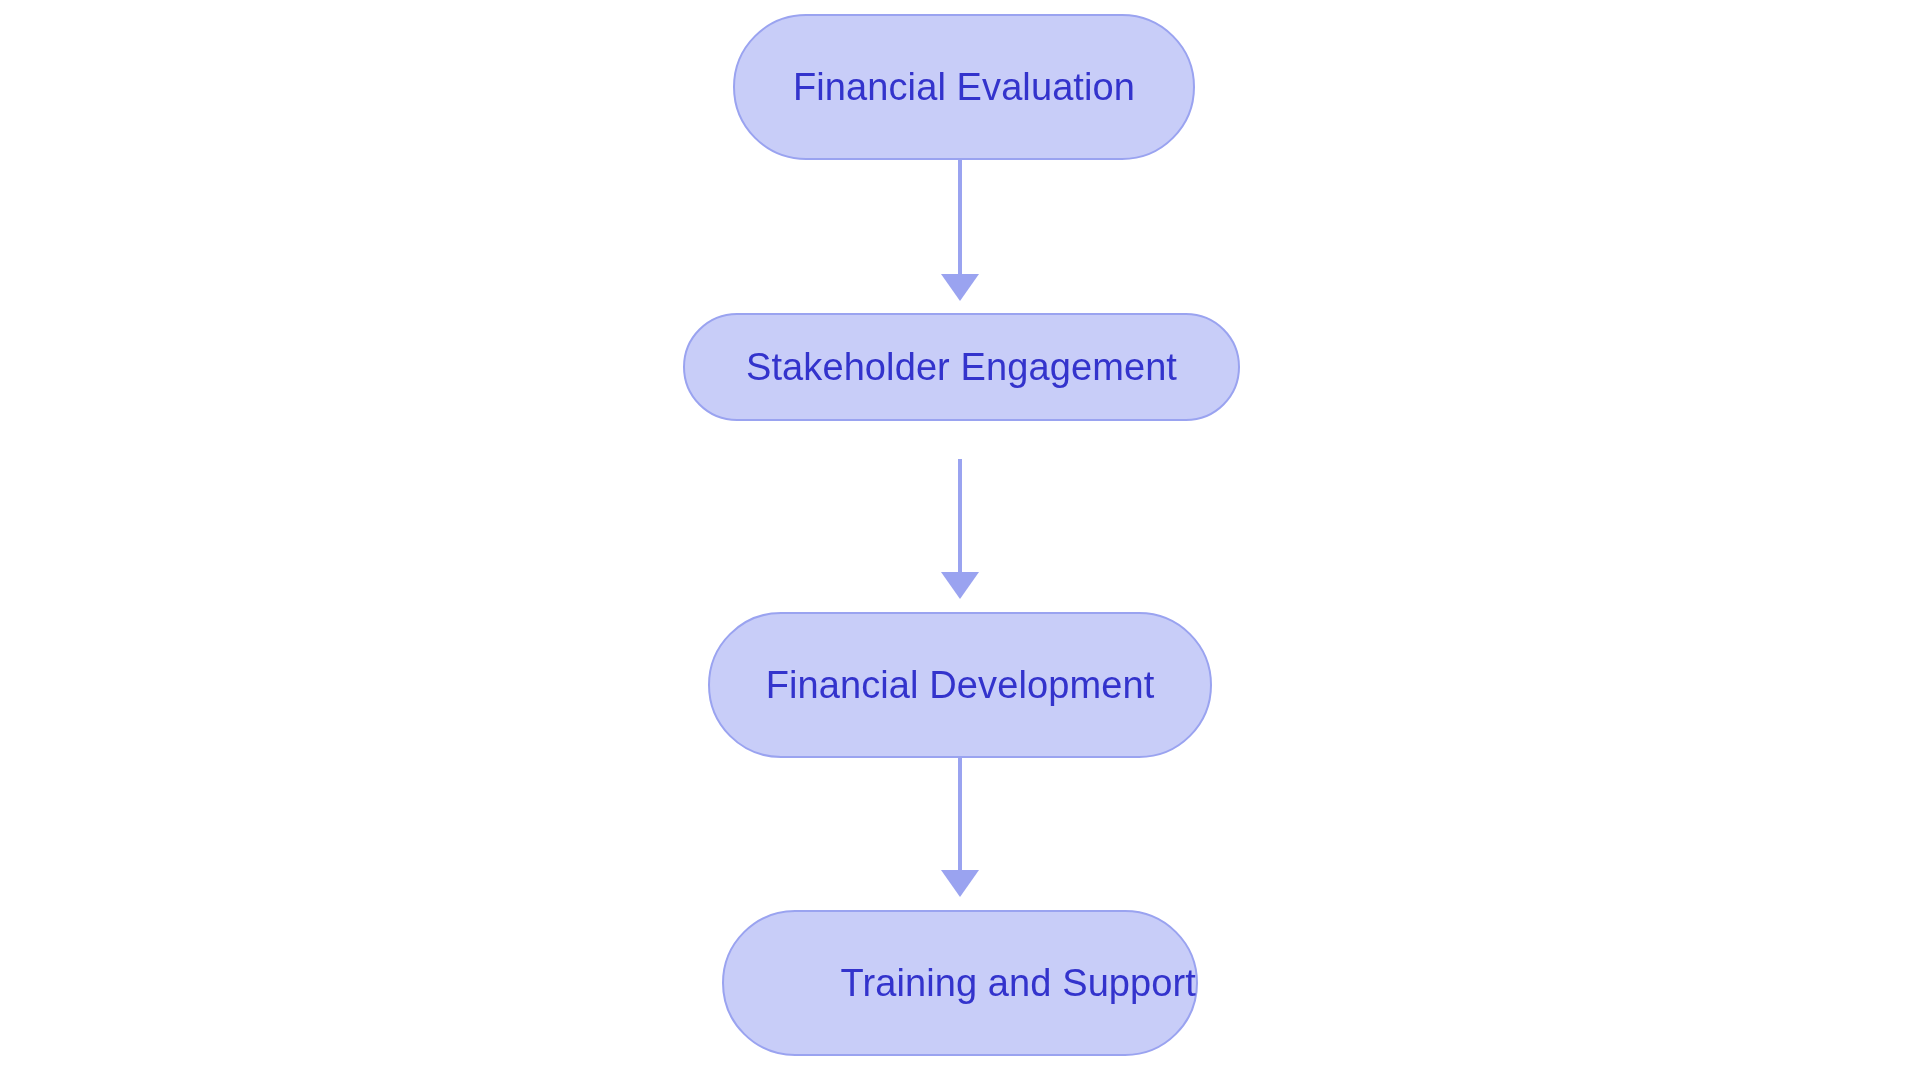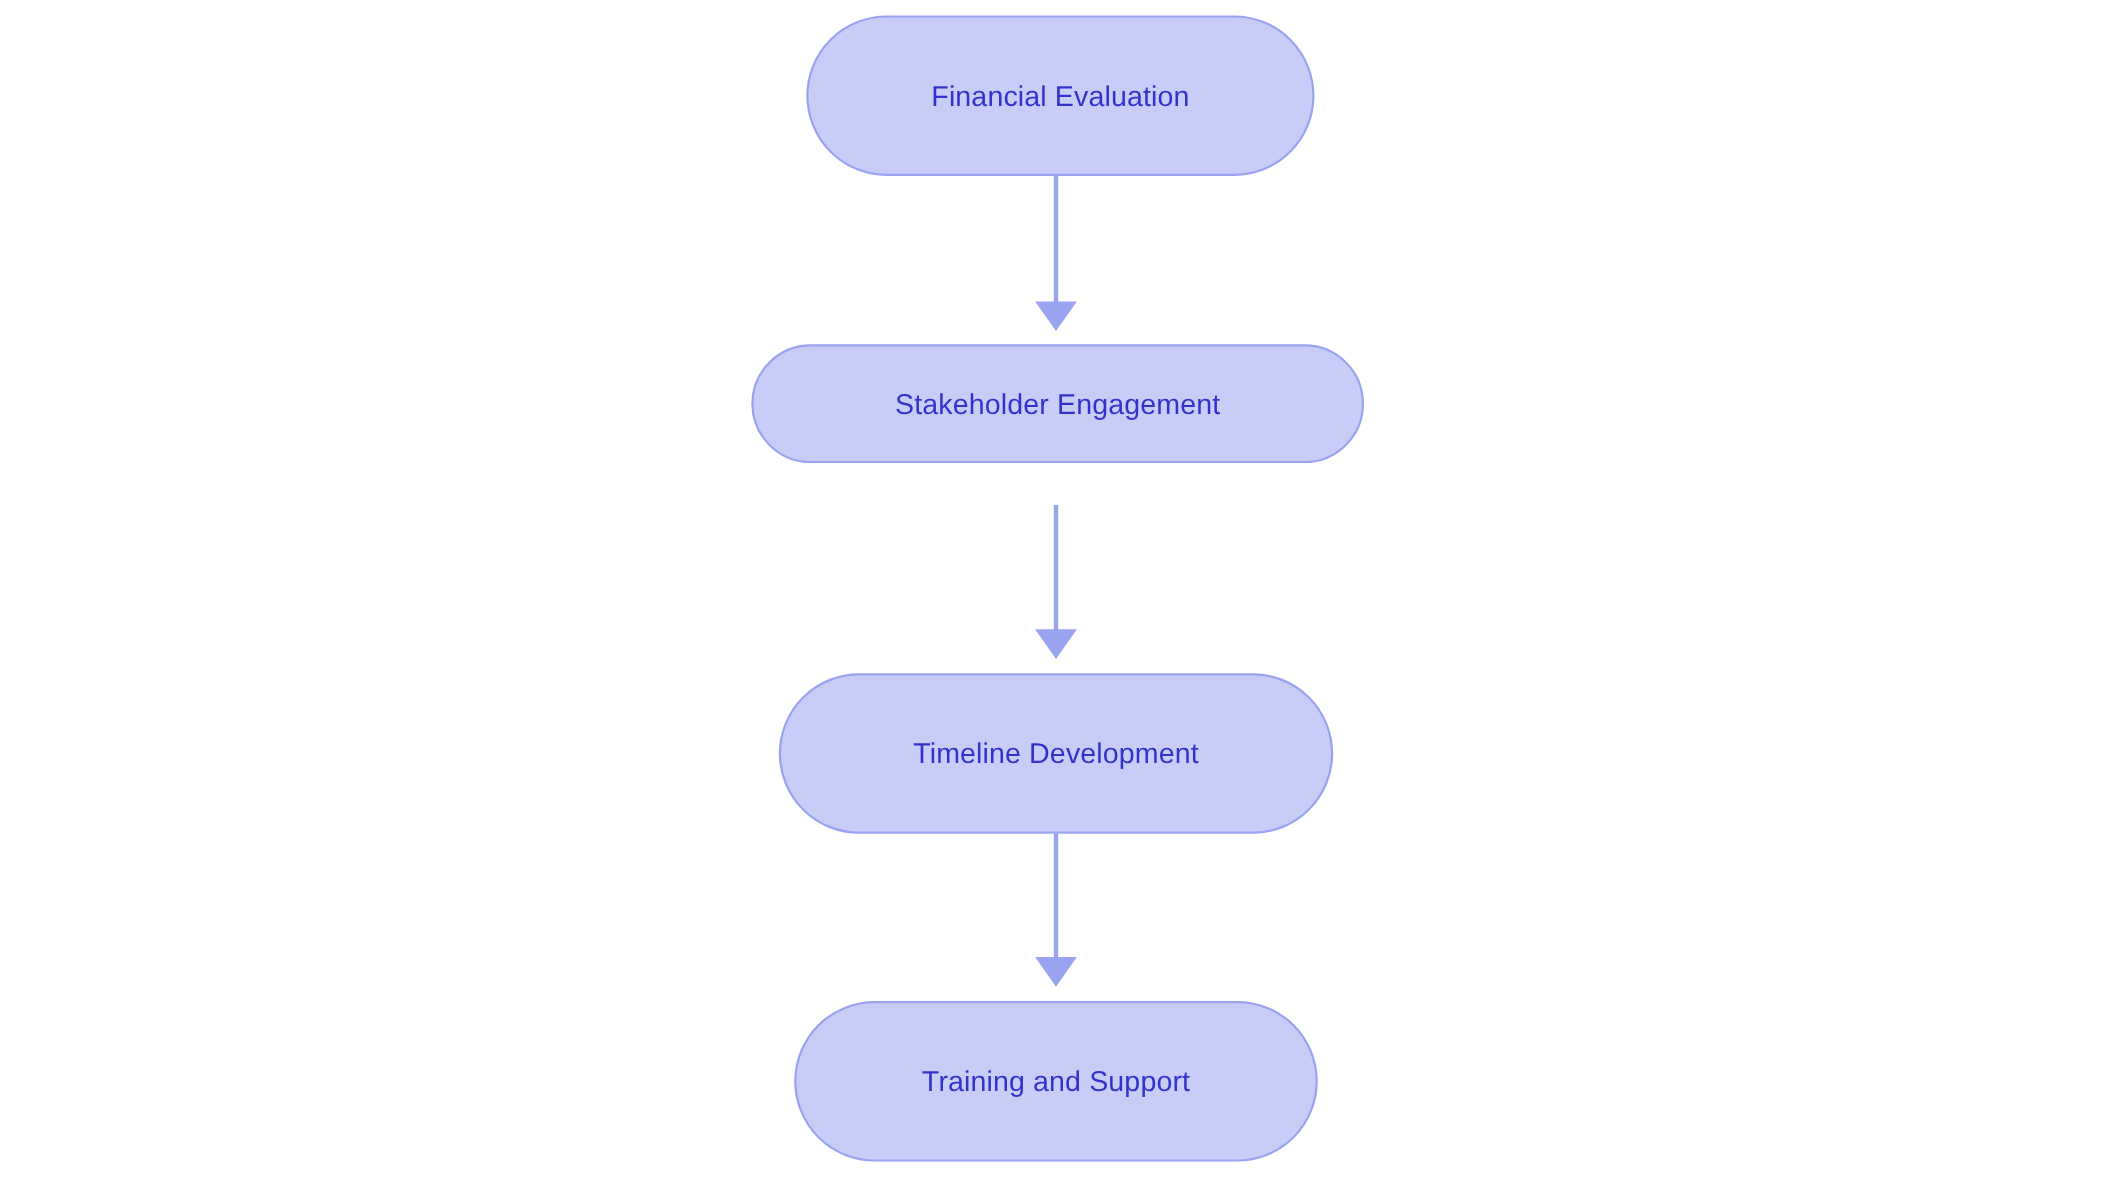--- a/index.html
+++ b/index.html
@@ -36,34 +36,34 @@
     display: flex;
     align-items: center;
     justify-content: center;
     background: #c8cdf8;
     border: 2px solid #9aa3f0;
     border-radius: 999px;
     user-select: none;
   }
 
   .node-label {
-    font-size: 26px;
+    font-size: 38px;
     font-weight: 400;
     color: #3333cc;
     line-height: 1;
     letter-spacing: 0.1px;
     white-space: nowrap;
     text-align: center;
   }
 
   
   #node-0 { left: 733px; top: 14px;  width: 462px; height: 146px; }
   #node-1 { left: 683px; top: 313px; width: 557px; height: 108px; }
   #node-2 { left: 708px; top: 612px; width: 504px; height: 146px; }
-  #node-3 { left: 722px; top: 910px; width: 476px; height: 146px; }
+  #node-3 { left: 722px; top: 910px; width: 476px; height: 146px; justify-content: flex-end; }
 </style>
 </head>
 <body>
 
 <div id="flow-canvas">
 
   <svg class="flow-svg" viewBox="0 0 1920 1083">
     <defs>
       <marker id="arrowhead" markerWidth="10" markerHeight="8" refX="9.2" refY="4" orient="auto" markerUnits="userSpaceOnUse">
         <polygon points="0,0 10,4 0,8" fill="#9aa3f0"></polygon>
@@ -88,20 +88,20 @@
 
   <div class="node" id="node-0">
     <span class="node-label">Financial Evaluation</span>
   </div>
 
   <div class="node" id="node-1">
     <span class="node-label">Stakeholder Engagement</span>
   </div>
 
   <div class="node" id="node-2">
-    <span class="node-label">Timeline Development</span>
+    <span class="node-label">Financial Development</span>
   </div>
 
   <div class="node" id="node-3">
     <span class="node-label">Training and Support</span>
   </div>
 
 </div>
 
 </body></html>

